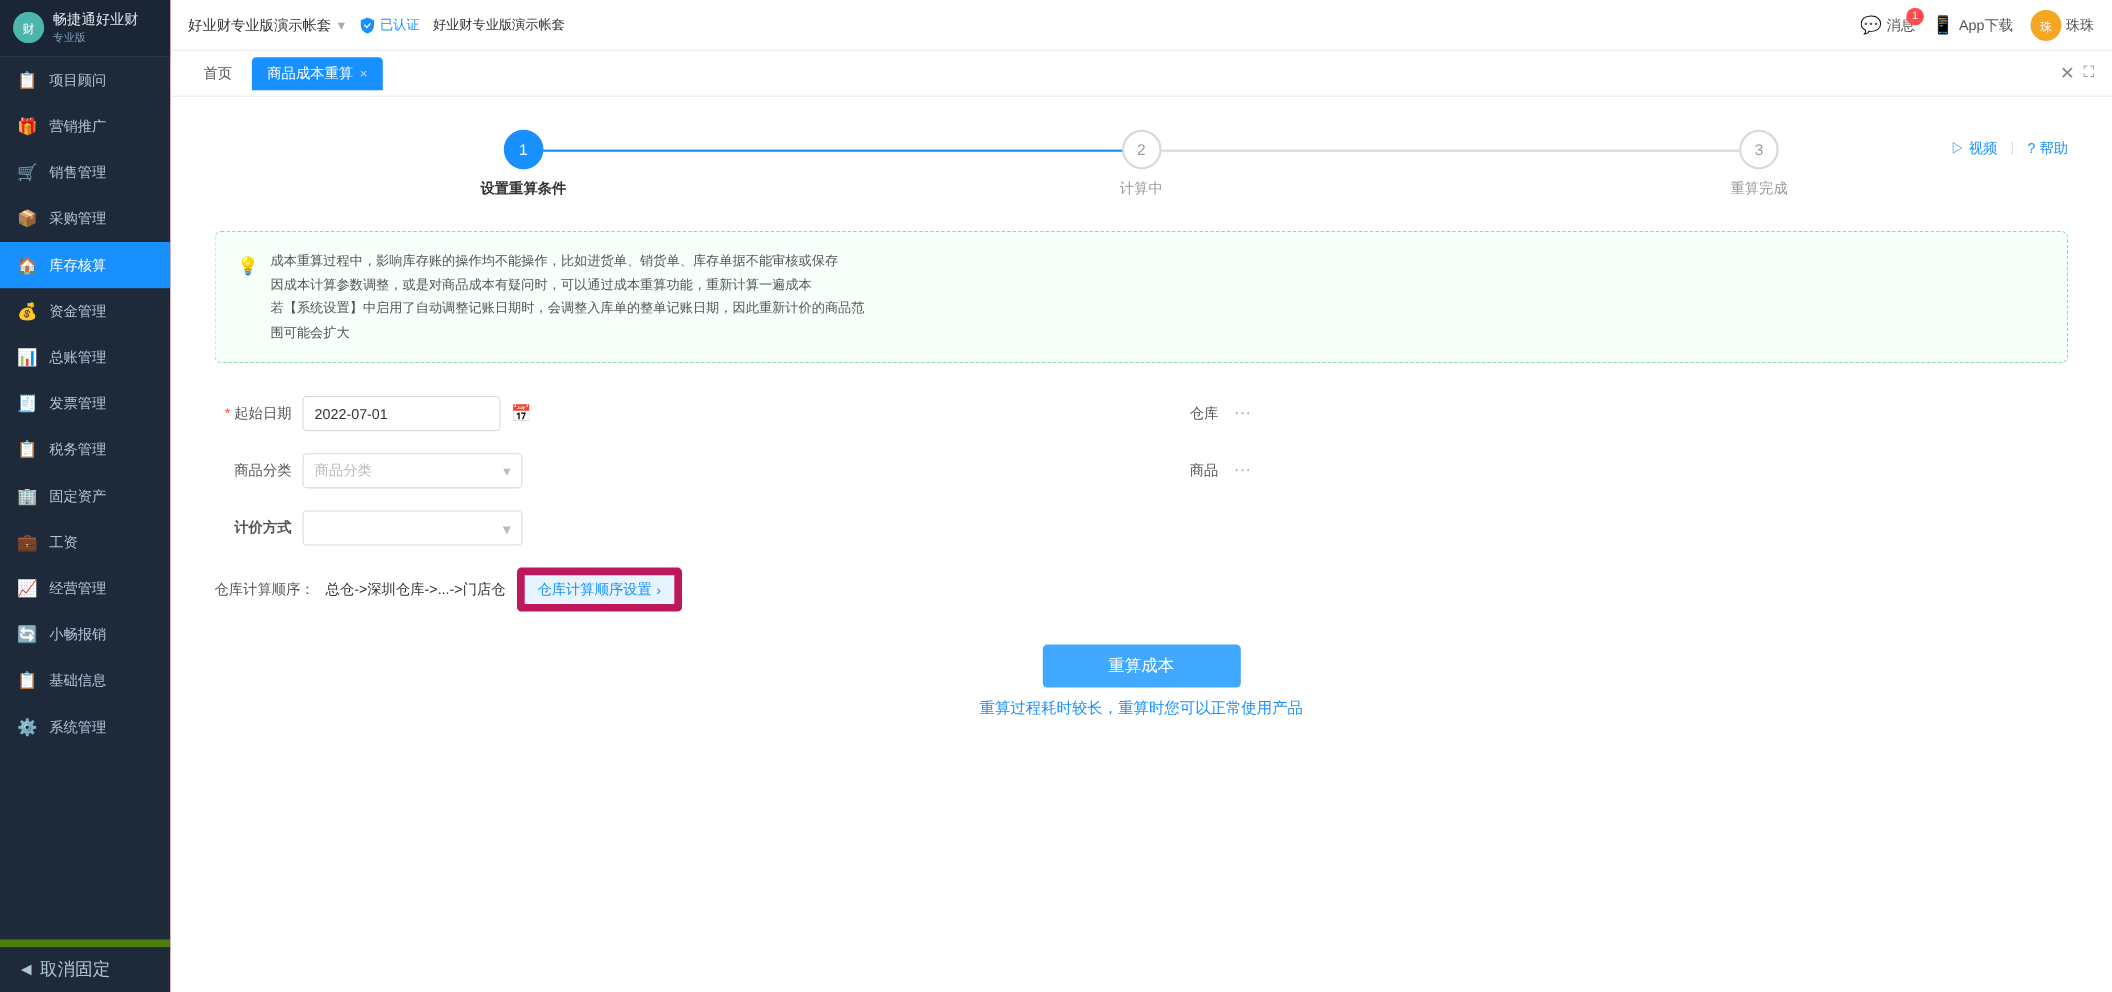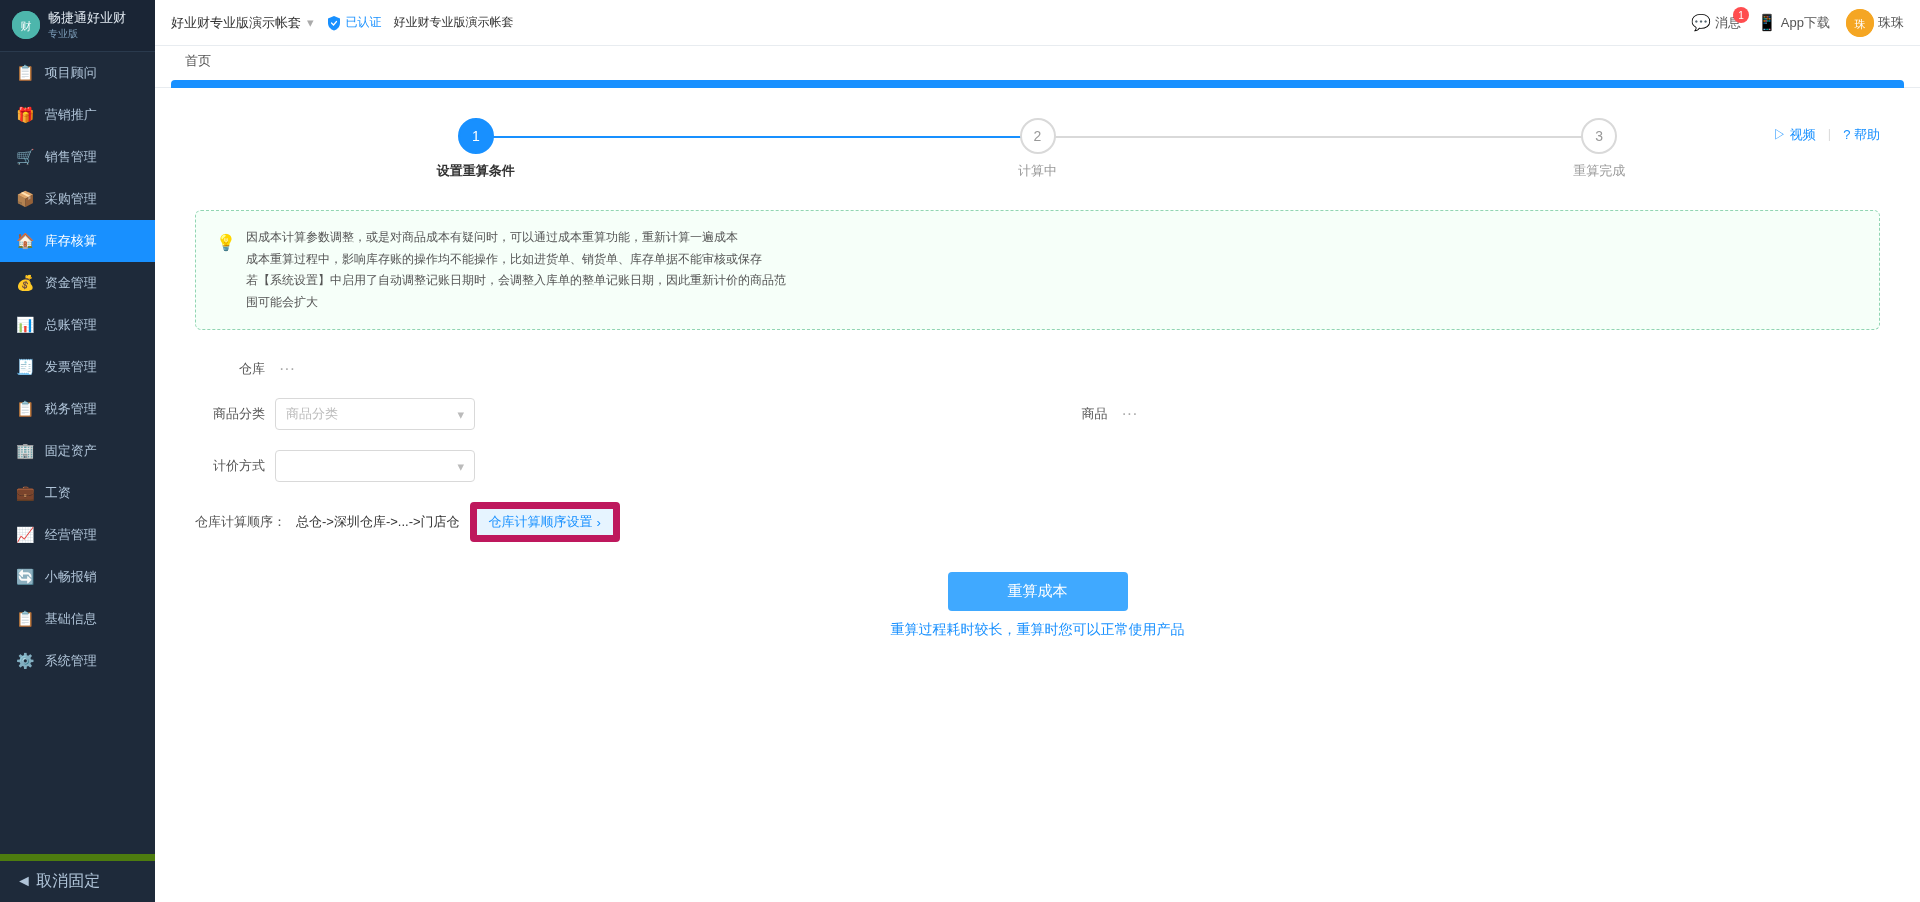--- a/index.html
+++ b/index.html
@@ -151,25 +151,25 @@
       align-items: center;
       justify-content: center;
       overflow: hidden;
     }
 
     
     .tabbar {
       height: 42px;
       background: #fff;
       display: flex;
+      align-items: center;
       padding: 0 16px;
       border-bottom: 1px solid #e8ecf0;
       gap: 4px;
       flex-shrink: 0;
-      flex-direction: column;
     }
     .tab-item {
       display: flex;
       align-items: center;
       padding: 6px 14px;
       border-radius: 4px 4px 0 0;
       cursor: pointer;
       font-size: 13px;
       color: #555;
       gap: 6px;
@@ -377,20 +377,21 @@
       text-align: right;
     }
     .recalc-hint { color: #1890ff; font-size: 14px; }
 
     
     .pricing-row {
       display: flex;
       align-items: center;
       margin-bottom: 20px;
       gap: 10px;
+      font-weight: bold;
     }
     .pricing-label { color: #555; font-size: 13px; width: 70px; text-align: right; }
     .pricing-select-wrap {
       height: 32px;
       border: 1px solid #d9d9d9;
       border-radius: 4px;
       padding: 0 10px;
       display: flex;
       align-items: center;
       gap: 8px;
@@ -562,28 +563,33 @@
       <div class="steps-help">
         <span style="color:#1890ff; cursor:pointer;">▷ <span>视频</span></span>
         <span style="color:#ddd;">|</span>
         <span style="color:#1890ff; cursor:pointer;">? <span>帮助</span></span>
       </div>
     </div>
 
     <div class="info-box">
       <span class="info-icon">💡</span>
       <div>
+        <div>成本重算过程中，影响库存账的操作均不能操作，比如进货单、销货单、库存单据不能审核或保存</div>
         <div>因成本计算参数调整，或是对商品成本有疑问时，可以通过成本重算功能，重新计算一遍成本</div>
-        <div>成本重算过程中，影响库存账的操作均不能操作，比如进货单、销货单、库存单据不能审核或保存</div>
         <div>若【系统设置】中启用了自动调整记账日期时，会调整入库单的整单记账日期，因此重新计价的商品范</div>
         <div>围可能会扩大</div>
       </div>
     </div>
 
     <div class="form-row">
+      <div class="form-half">
+        <label class="form-label required">起始日期</label>
+        <input class="form-input" type="text" value="2022-07-01" style="max-width: 180px;">
+        <span class="form-cal">📅</span>
+      </div>
       <div class="form-half">
         <label class="form-label">仓库</label>
         <span class="form-dots">···</span>
       </div>
     </div>
 
     <div class="form-row">
       <div class="form-half">
         <label class="form-label">商品分类</label>
         <div class="form-select-wrap">

